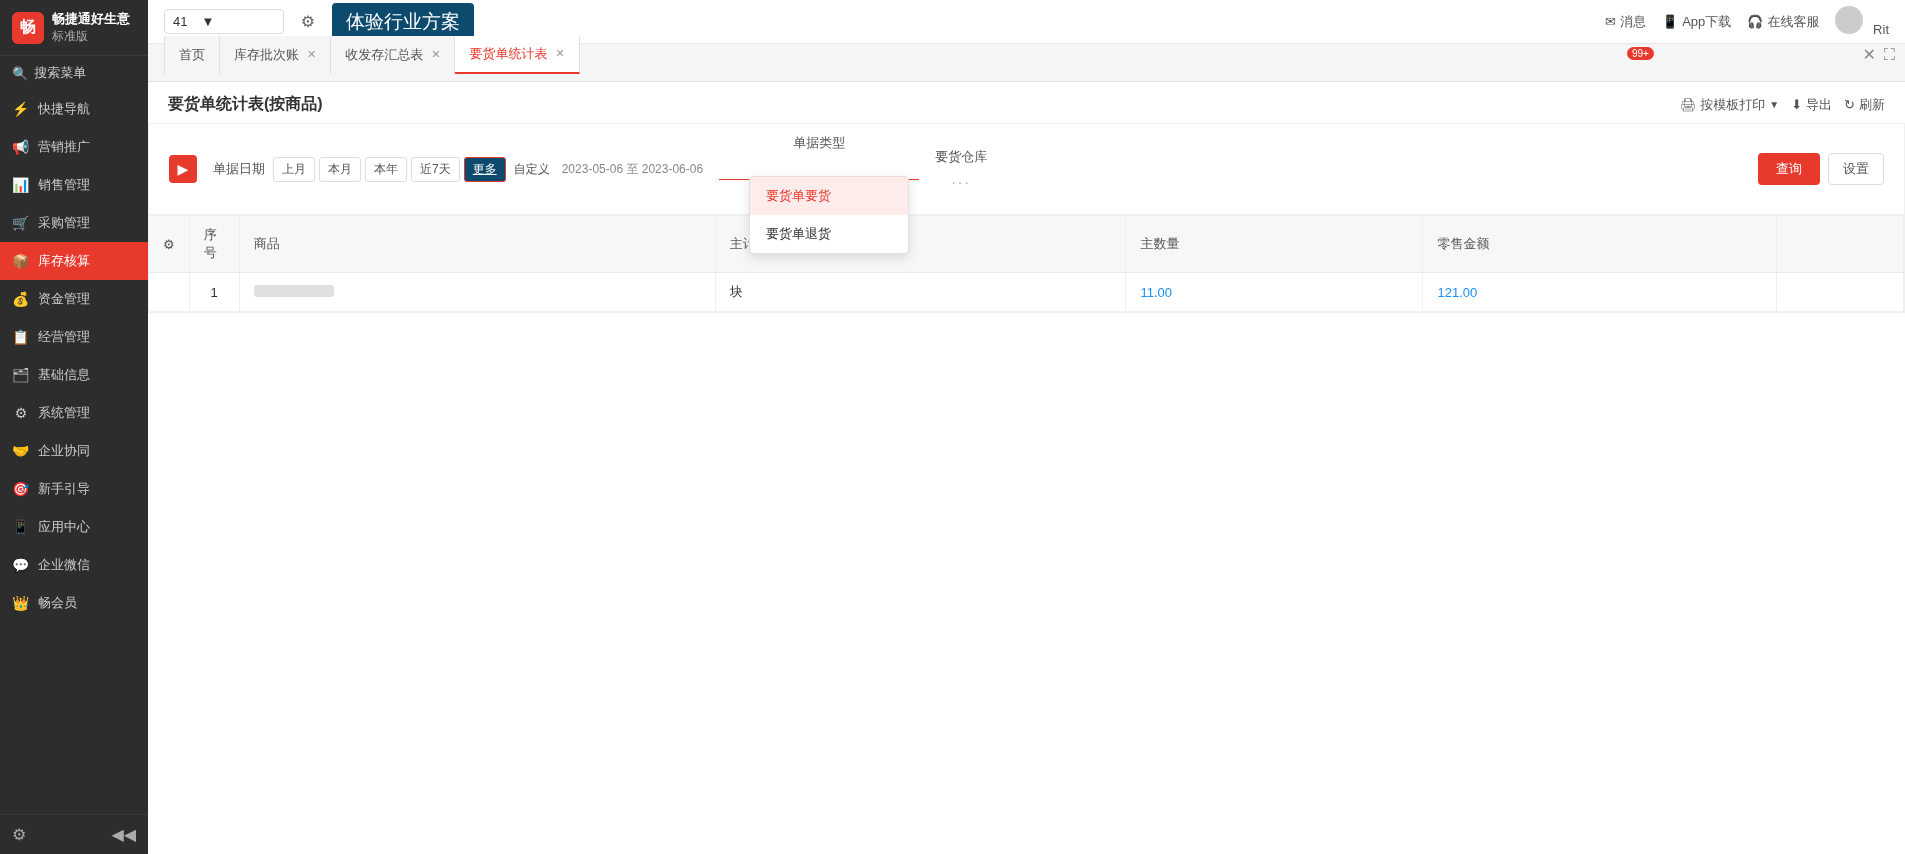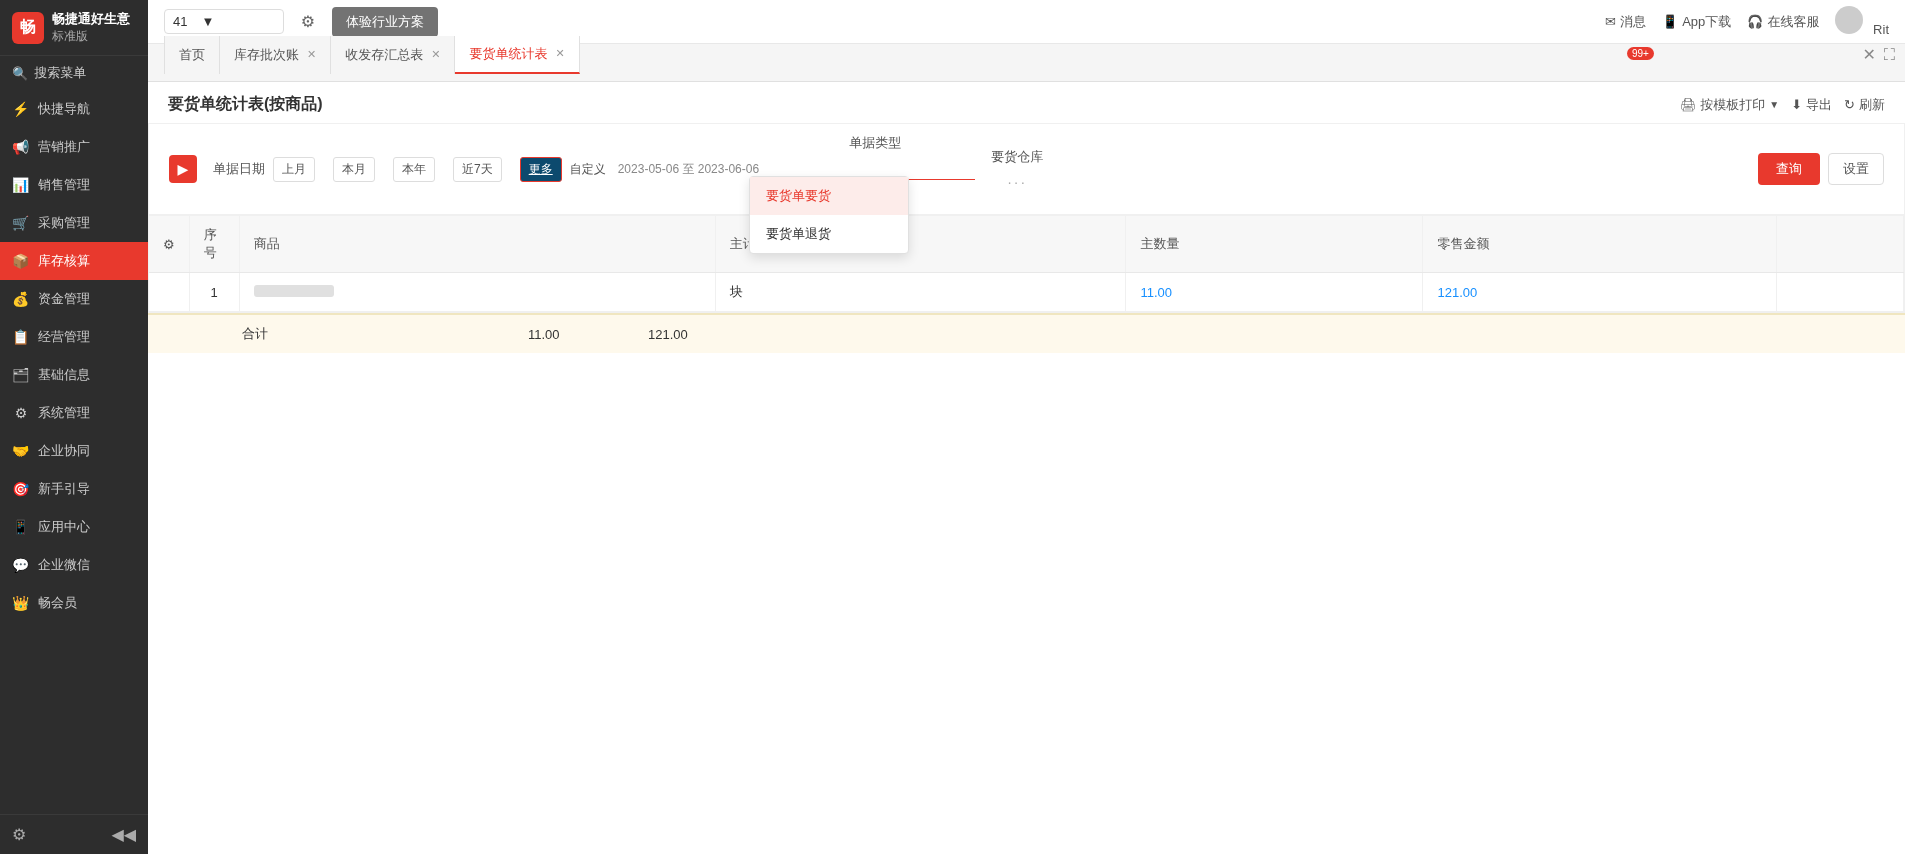--- a/index.html
+++ b/index.html
@@ -113,27 +113,27 @@
       cursor: pointer;
       min-width: 120px;
     }
     .topbar-settings-icon {
       width: 28px; height: 28px;
       display: flex; align-items: center; justify-content: center;
       cursor: pointer; color: #666;
       font-size: 16px;
     }
     .btn-industry {
-      background: #737373;
+      background: #0c4a6e;
       color: #fff;
       border: none;
       border-radius: 4px;
       padding: 6px 14px;
       cursor: pointer;
-      font-size: 13px;
+      font-size: 19px;
     }
     .topbar-right {
       display: flex;
       align-items: center;
       gap: 16px;
     }
     .topbar-action {
       display: flex;
       align-items: center;
       gap: 4px;
@@ -252,21 +252,21 @@
       flex-shrink: 0;
     }
     .filter-group {
       display: flex;
       align-items: center;
       gap: 8px;
     }
     .filter-label { color: #555; font-size: 13px; }
     .date-shortcuts {
       display: flex;
-      gap: 18px;
+      gap: 4px;
     }
     .date-btn {
       padding: 3px 8px;
       border: 1px solid #ddd;
       border-radius: 3px;
       background: #fff;
       cursor: pointer;
       font-size: 12px;
       color: #555;
     }
@@ -618,20 +618,15 @@
             </td>
             <td>
               <span style="color:#1890ff; cursor:pointer;">121.00</span>
             </td>
             <td></td>
           </tr>
         </tbody>
       </table>
     </div>
 
-    <div class="total-row">
-      <span class="total-label">合计</span>
-      <span class="total-num">11.00</span>
-      <span class="total-amount">121.00</span>
-    </div>
 
   </div>
 </div>
 
 </body></html>

